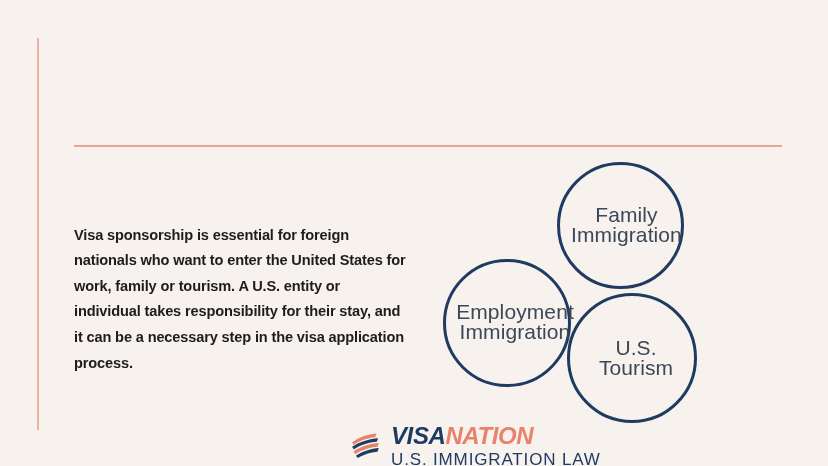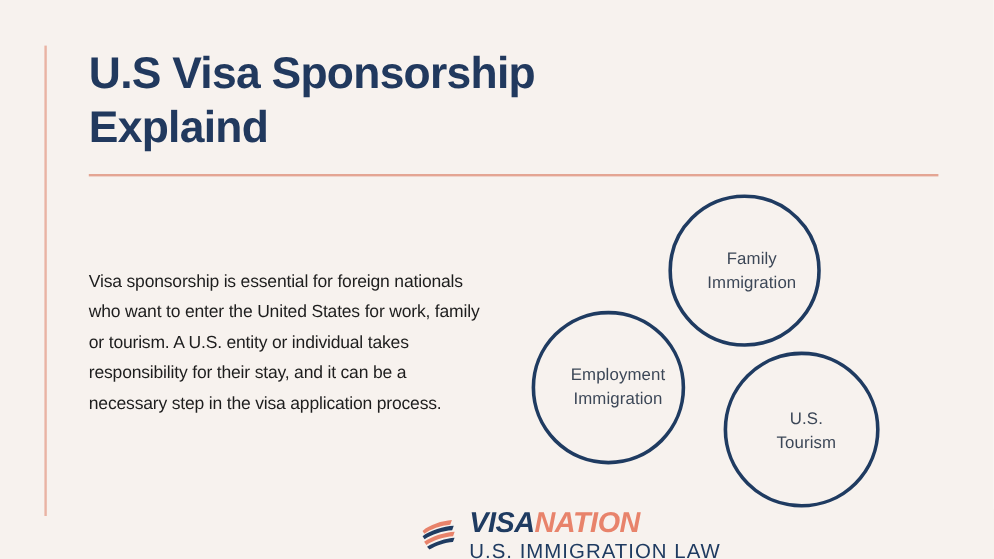--- a/index.html
+++ b/index.html
@@ -60,21 +60,21 @@
   }
 
   
   .body-copy {
     position: absolute;
     left: 74px;
     top: 208px;
     width: 332px;
     color: #1D1D1D;
     font-family: "Liberation Sans", sans-serif;
-    font-weight: normal;
+    font-weight: bold;
     font-size: 14.6px;
     line-height: 25.6px;
     letter-spacing: -0.15px;
   }
 
   
   .diagram {
     position: absolute;
     left: 0;
     top: 0;
@@ -90,21 +90,21 @@
     display: flex;
     align-items: center;
     justify-content: center;
     pointer-events: auto;
     background: transparent;
   }
   .circle-label {
     text-align: center;
     color: #3C4757;
     font-family: "Liberation Sans", sans-serif;
-    font-size: 14px;
+    font-size: 21px;
     line-height: 20px;
     letter-spacing: 0.1px;
     white-space: pre-line;
   }
 
   #circle-family {
     left: 557px;
     top: 162px;
     width: 127px;
     height: 127px;
@@ -115,21 +115,21 @@
   #circle-employment {
     left: 443px;
     top: 259px;
     width: 128px;
     height: 128px;
     z-index: 2;
   }
   #circle-employment .circle-label { transform: translate(8px, -1px); }
 
   #circle-tourism {
-    left: 603px;
+    left: 567px;
     top: 293px;
     width: 130px;
     height: 130px;
     z-index: 1;
   }
   #circle-tourism .circle-label { transform: translate(4px, 0px); }
 
   
   .logo {
     position: absolute;
@@ -170,24 +170,20 @@
     white-space: nowrap;
   }
 </style>
 </head>
 <body>
 
 <div id="slide">
 
   <div class="v-rule"></div>
 
-  <div class="heading">
-    <span class="line">U.S Visa Sponsorship</span>
-    <span class="line">Explaind</span>
-  </div>
 
   <div class="h-rule"></div>
 
   <p class="body-copy">Visa sponsorship is essential for foreign nationals who want to enter the United States for work, family or tourism. A U.S. entity or individual takes responsibility for their stay, and it can be a necessary step in the visa application process.</p>
 
   <div class="diagram">
 
     <div class="circle" id="circle-tourism">
       <span class="circle-label">U.S.
 Tourism</span>

